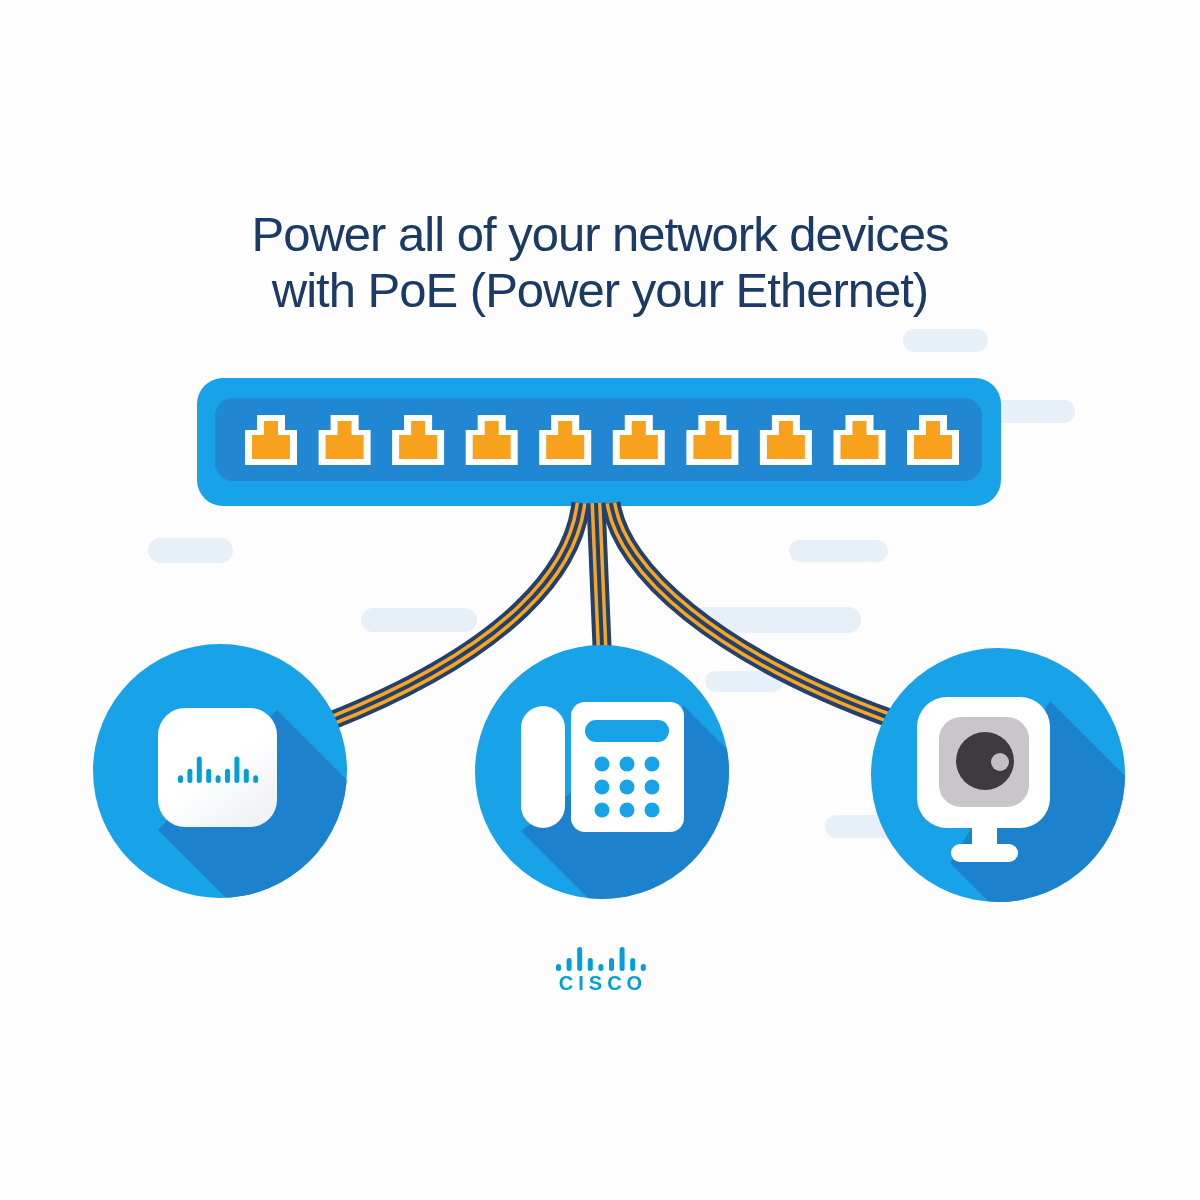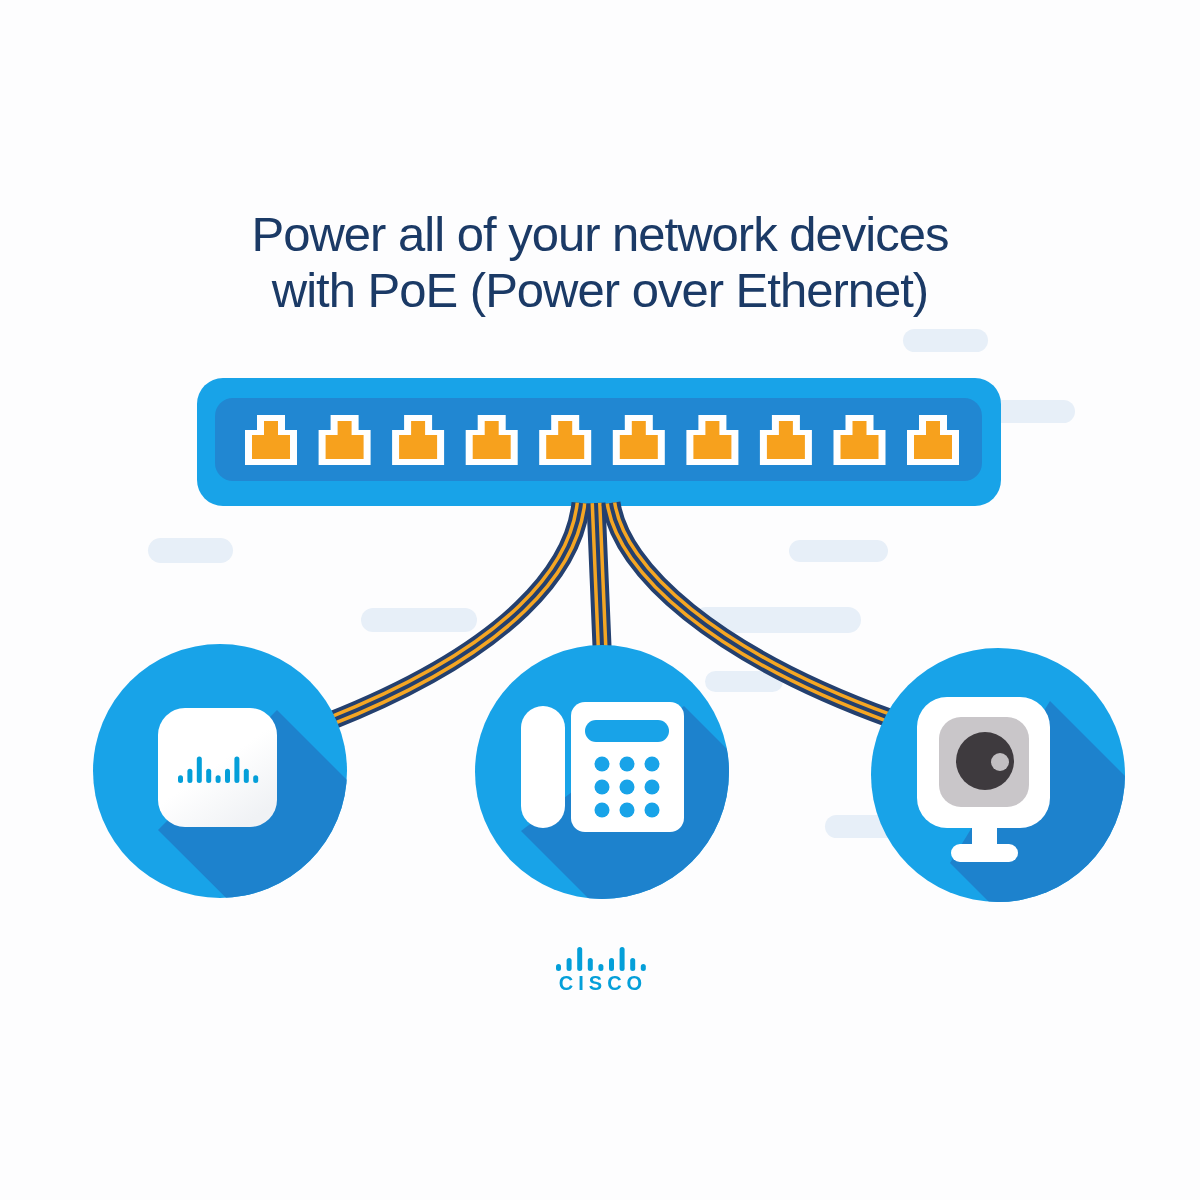--- a/index.html
+++ b/index.html
@@ -42,21 +42,21 @@
     letter-spacing:5px;
   }
 </style>
 </head>
 <body>
 
 <div class="canvas">
 
   <div class="title">
     <div>Power all of your network devices</div>
-    <div>with PoE (Power over Ethernet)</div>
+    <div>with PoE (Power your Ethernet)</div>
   </div>
 
   <svg class="scene" width="1200" height="1200" viewBox="0 0 1200 1200">
     <defs>
       <clipPath id="clipL">
           <circle cx="220" cy="771" r="127"></circle>
         </clipPath>
       <clipPath id="clipM">
           <circle cx="602" cy="772" r="127"></circle>
         </clipPath>

